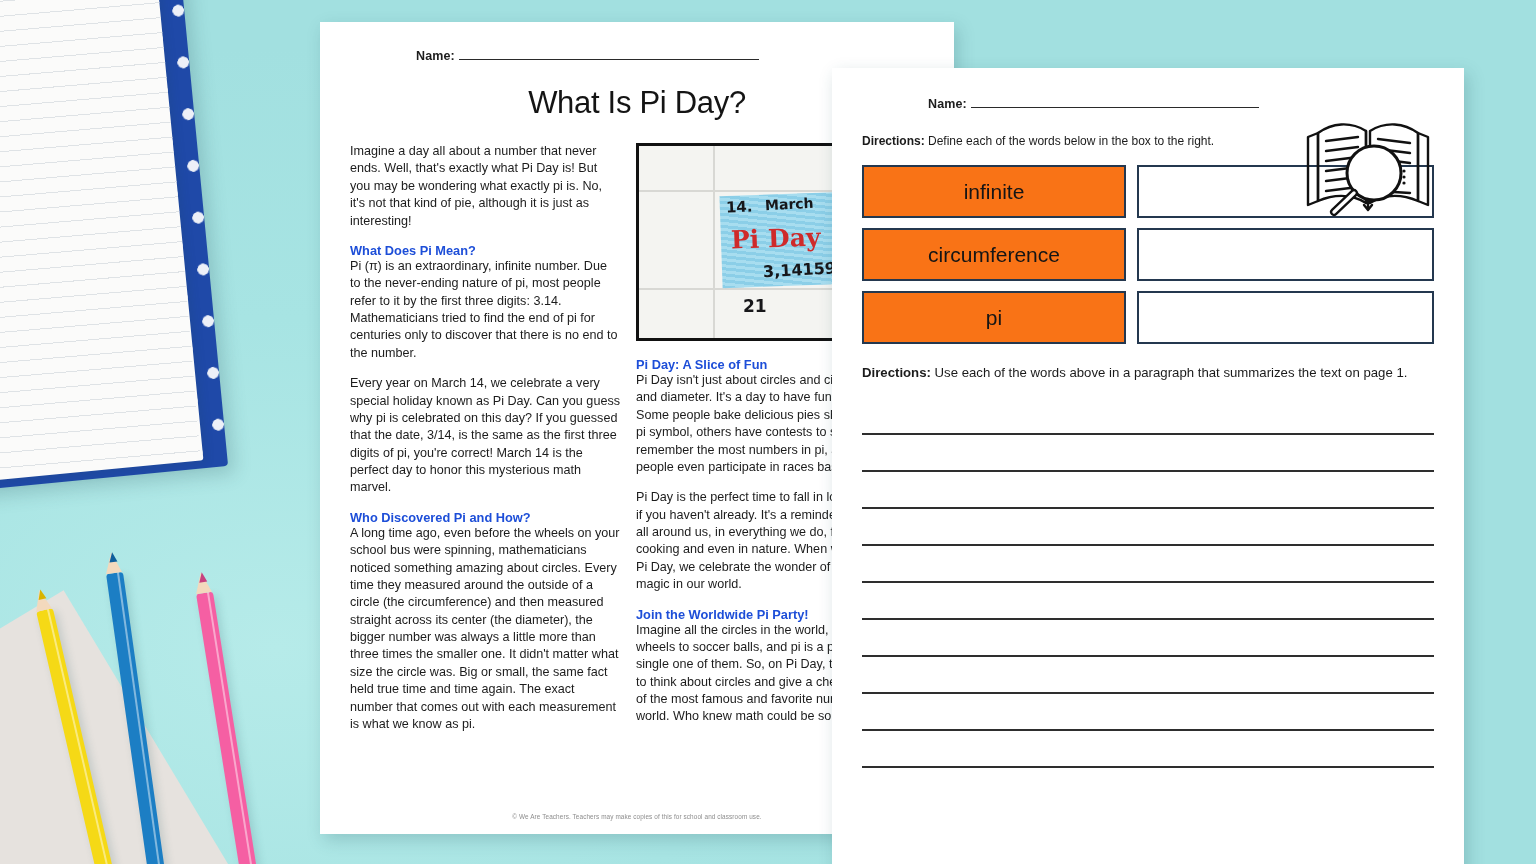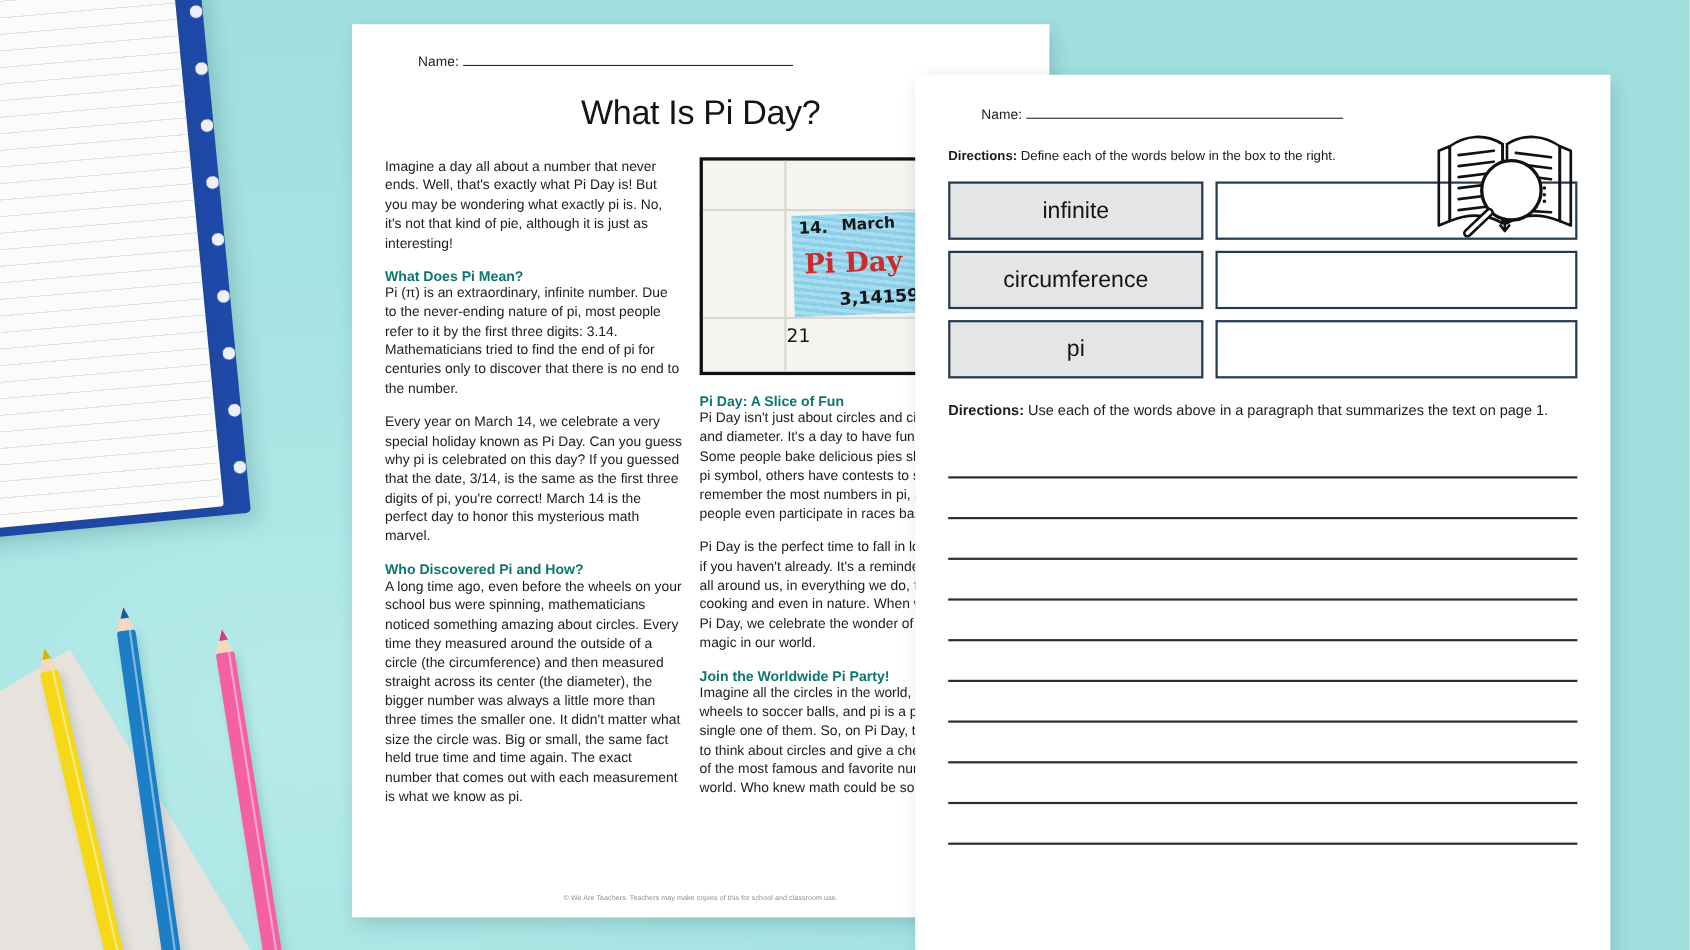--- a/index.html
+++ b/index.html
@@ -110,21 +110,21 @@
   #page1 {
     left: 320px; top: 22px;
     width: 634px; height: 812px;
     padding: 26px 30px 14px 30px;
   }
   .name-row {
     display: flex; align-items: baseline;
     font-size: 12.5px; color: #1d1d1d;
     margin-left: 30px;
   }
-  .name-label { font-weight: 400; letter-spacing: .1px; }
+  .name-label { font-weight: 700; letter-spacing: .1px; margin-left: 36px; }
   .name-line {
     flex: 0 0 300px;
     border-bottom: 1.4px solid #2a2a2a;
     height: 12px; margin-left: 4px;
   }
   .p1-title {
     text-align: center;
     font-size: 31px;
     font-weight: 400;
     letter-spacing: -0.3px;
@@ -141,21 +141,21 @@
   .body-p {
     font-size: 12.6px;
     line-height: 1.38;
     color: #1c1c1c;
     margin-bottom: 13px;
     text-align: left;
   }
   .body-h {
     font-size: 12.8px;
     font-weight: 700;
-    color: #0f766e;
+    color: #1d4ed8;
     margin-bottom: 0px;
   }
 
   
   .calendar-photo {
     width: 208px; height: 198px;
     border: 3.5px solid #111;
     position: relative;
     overflow: hidden;
     background: #f4f4f1;
@@ -184,21 +184,21 @@
     color: #17171a;
   }
   .cal-date { left: 87px; top: 52px; font-size: 15px; font-weight: 700; transform: rotate(-2deg); }
   .cal-month { left: 126px; top: 50px; font-size: 14px; font-weight: 600; transform: rotate(-3deg); }
   .cal-piday {
     left: 92px; top: 78px; font-size: 25px; font-weight: 700;
     color: #cf2a2a; transform: rotate(-2deg);
     font-family: "DejaVu Serif", serif;
   }
   .cal-digits { left: 124px; top: 114px; font-size: 16px; font-weight: 600; transform: rotate(-3deg); }
-  .cal-21 { left: 76px; top: 150px; font-size: 17px; font-weight: 400; }
+  .cal-21 { left: 104px; top: 150px; font-size: 17px; font-weight: 700; }
 
   .p1-footer {
     position: absolute;
     left: 0; right: 0; bottom: 14px;
     text-align: center;
     font-size: 6.4px;
     color: #8d8d8d;
     letter-spacing: .1px;
   }
 
@@ -242,24 +242,24 @@
   }
 
   .vocab-table {
     margin-top: 16px;
     display: flex;
     flex-direction: column;
     gap: 10px;
   }
   .vocab-row { display: flex; gap: 11px; }
   .vocab-word-box {
-    width: 232px; height: 53px;
+    width: 264px; height: 53px;
     border: 2.4px solid #24384f;
     display: flex; align-items: center; justify-content: center;
-    background: #e5e5e5;
+    background: #f97316;
   }
   .vocab-word {
     font-size: 21px;
     color: #151515;
     font-weight: 400;
   }
   .vocab-def-box {
     flex: 1; height: 53px;
     border: 2.4px solid #24384f;
     background: #fff;

